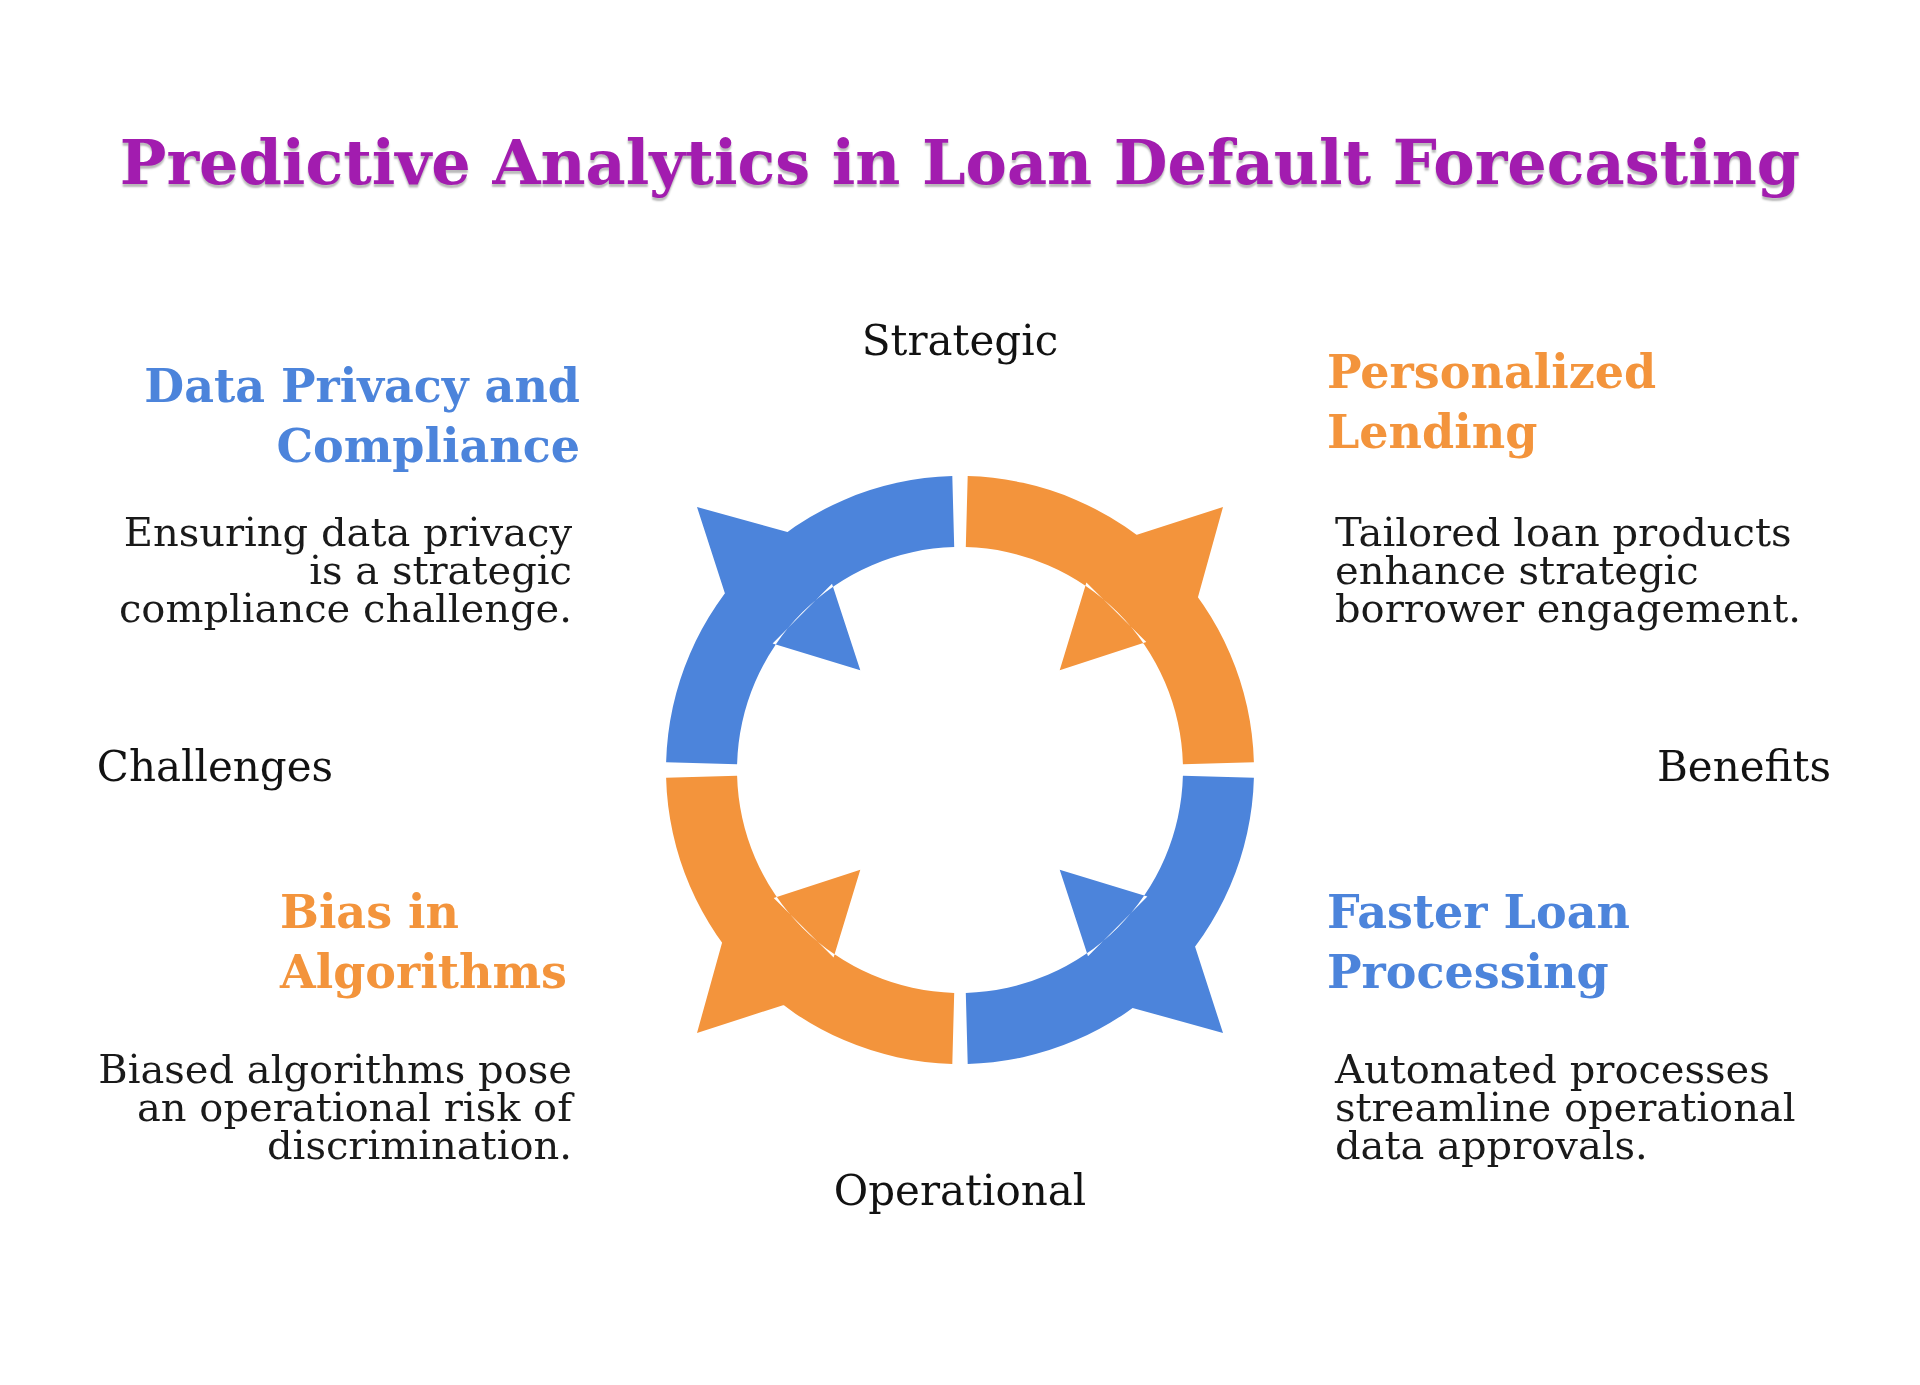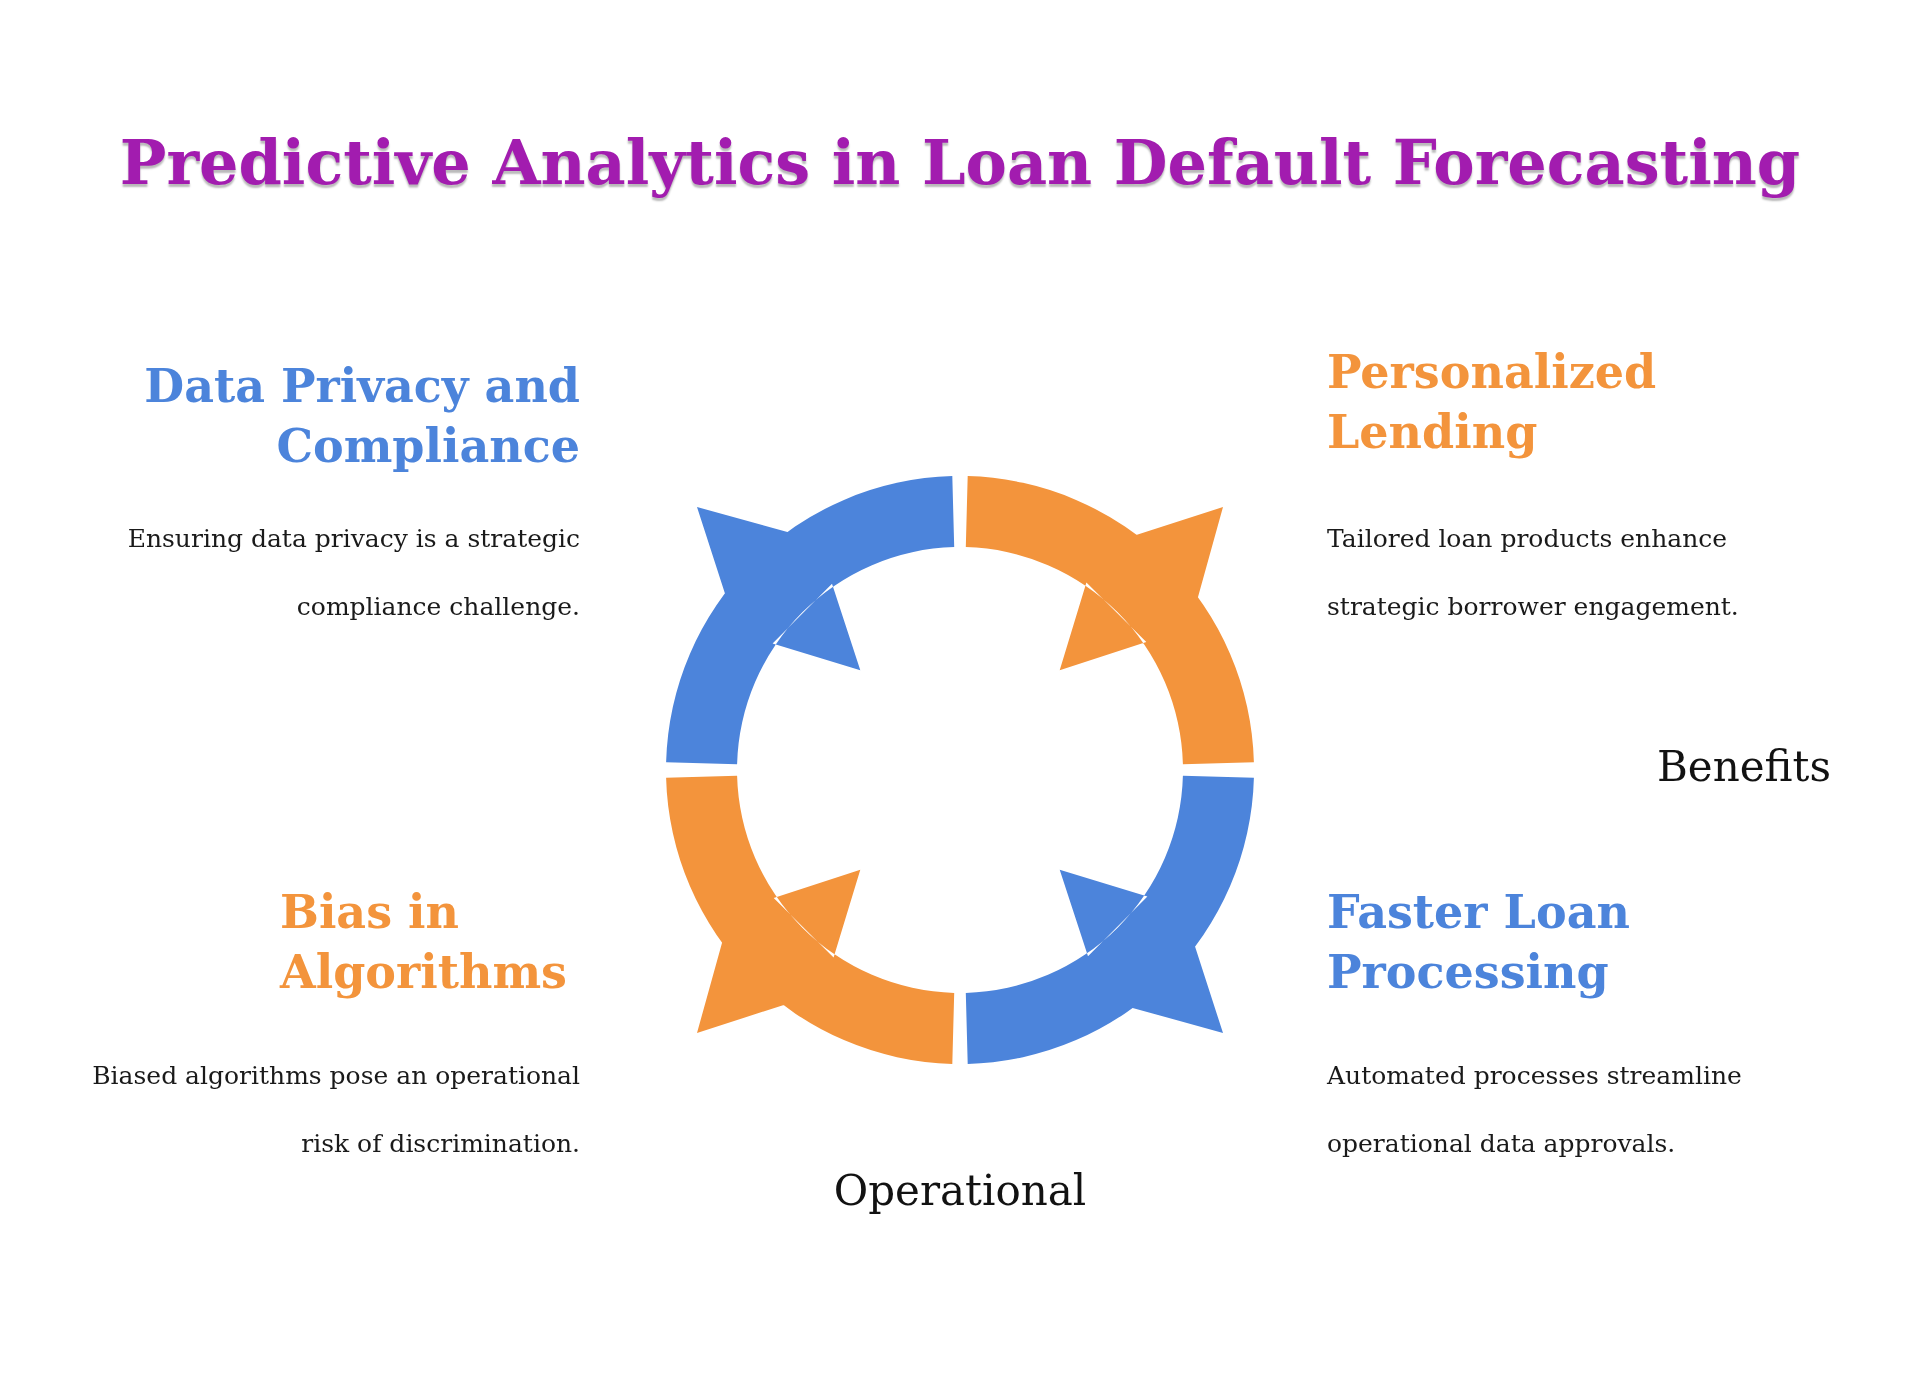--- a/index.html
+++ b/index.html
@@ -13,39 +13,41 @@
     text-shadow:0 3px 2px rgba(0,0,0,0.28);margin:0;
   }
   .axis-label{position:absolute;font-size:42px;line-height:46px;color:#121212;}
   .axis-top{left:0;width:100%;text-align:center;top:318px;}
   .axis-bottom{left:0;width:100%;text-align:center;top:1168px;}
   .axis-left{left:0;width:430px;text-align:center;top:744px;}
   .axis-right{left:1574px;width:340px;text-align:center;top:744px;}
   .cycle{position:absolute;left:580px;top:390px;width:760px;height:760px;}
   .quad{position:absolute;}
   .quad h2{margin:0;font-size:46px;line-height:60px;font-weight:bold;}
-  .quad p{margin:0;font-size:25px;line-height:68px;color:#1a1a1a;}
+  .quad p{margin:8px;font-size:40px;line-height:38px;color:#1a1a1a;}
   .q-tl-head{left:115px;top:356px;width:465px;text-align:right;}
   .q-tl-body{left:80px;top:505px;width:500px;text-align:right;}
   .q-tr-head{left:1327px;top:342px;width:380px;text-align:left;}
   .q-tr-body{left:1327px;top:505px;width:515px;text-align:left;}
   .q-bl-head{left:280px;top:882px;width:300px;text-align:left;}
   .q-bl-body{left:80px;top:1042px;width:500px;text-align:right;}
   .q-br-head{left:1327px;top:882px;width:380px;text-align:left;}
   .q-br-body{left:1327px;top:1042px;width:515px;text-align:left;}
 </style>
 </head>
 <body>
 
 <div class="stage">
 
   <h1 class="title">Predictive Analytics in Loan Default Forecasting</h1>
 
+  <div class="axis-label axis-top">Strategic</div>
   <div class="axis-label axis-right">Benefits</div>
   <div class="axis-label axis-bottom">Operational</div>
+  <div class="axis-label axis-left">Challenges</div>
 
   <svg class="cycle" id="cycle-svg" viewBox="0 0 760 760">
       <path d="M 86.1 372.3 A 294 294 0 0 1 372.3 86.1 L 374.2 157.1 A 223 223 0 0 0 157.1 374.2 Z M 146.1 206.9 L 117.0 117.0 L 211.0 143.1 Z M 192.6 253.6 L 280.3 280.3 L 252.0 193.7 Z" fill="#4C84DB"></path>
       <path d="M 387.7 86.1 A 294 294 0 0 1 673.9 372.3 L 602.9 374.2 A 223 223 0 0 0 385.8 157.1 Z M 553.1 146.1 L 643.0 117.0 L 616.9 211.0 Z M 506.4 192.6 L 479.7 280.3 L 566.3 252.0 Z" fill="#F3943C"></path>
       <path d="M 673.9 387.7 A 294 294 0 0 1 387.7 673.9 L 385.8 602.9 A 223 223 0 0 0 602.9 385.8 Z M 613.9 553.1 L 643.0 643.0 L 549.0 616.9 Z M 567.4 506.4 L 479.7 479.7 L 508.0 566.3 Z" fill="#4C84DB"></path>
       <path d="M 372.3 673.9 A 294 294 0 0 1 86.1 387.7 L 157.1 385.8 A 223 223 0 0 0 374.2 602.9 Z M 206.9 613.9 L 117.0 643.0 L 143.1 549.0 Z M 253.6 567.4 L 280.3 479.7 L 193.7 508.0 Z" fill="#F3943C"></path>
     </svg>
 
   <div class="quad q-tl-head">
     <h2 style="color: rgb(76, 132, 219);">Data Privacy and Compliance</h2>

